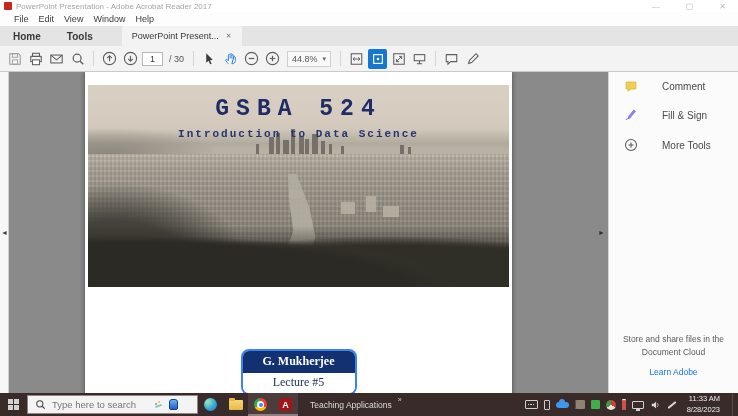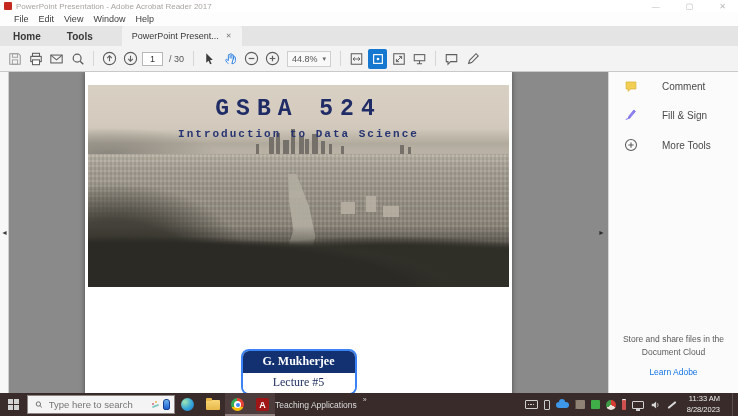--- a/index.html
+++ b/index.html
@@ -84,36 +84,36 @@
   .rp-item svg { display:block; }
   .promo { position:absolute; bottom:14px; left:8px; right:8px; text-align:center; font-size:8.5px; color:#5b5b5b; line-height:1.5; }
   .learn-more { display:block; margin-top:8px; color:#1474e6; font-size:8.5px; }
 
   
   .taskbar { height:23px; background:#382b2a; display:flex; align-items:center; color:#e6e6e6; }
   .tb-item { height:23px; display:flex; align-items:center; justify-content:center; flex:0 0 auto; }
   .start { width:27px; }
   .winlogo { display:grid; grid-template-columns:5px 5px; grid-template-rows:5px 5px; gap:1px; }
   .winlogo i { background:#d2d2d2; }
-  .searchbox { width:148px; height:19px; background:#f4f4f4; border:1px solid #8e8684; display:flex; align-items:center; gap:6px; padding:0 4px 0 7px; }
+  .searchbox { width:171px; height:19px; background:#f4f4f4; border:1px solid #8e8684; display:flex; align-items:center; gap:6px; padding:0 4px 0 7px; }
   .searchbox input { border:none; outline:none; background:transparent; font-size:9.5px; color:#454545; width:96px; font-family:"Liberation Sans",sans-serif; }
   .spark { width:9px; height:9px; position:relative; }
   .spark:before { content:""; position:absolute; left:1px; top:5px; width:7px; height:2px; background:#7ec9c2; transform:rotate(-20deg); border-radius:1px; }
   .spark:after { content:""; position:absolute; left:4px; top:1px; width:2px; height:2px; background:#e8b84d; border-radius:50%; box-shadow:-3px 2px 0 #d0677f; }
   .bag { width:9px; height:11px; background:linear-gradient(180deg,#6db2f0,#1f5fd0); border-radius:3px 3px 2px 2px; border:1px solid #15408f; }
   .app-icon { width:25px; }
   .edge-ball { width:13px; height:13px; border-radius:50%; background:radial-gradient(circle at 30% 30%, #9fe6b5 0%, #35a6d8 55%, #1b6fc0 100%); }
   .folder { width:14px; height:10px; background:linear-gradient(180deg,#f7d675,#e8b74a); border-radius:1px; position:relative; }
   .folder:before { content:""; position:absolute; top:-2px; left:0; width:6px; height:3px; background:#e8b74a; border-radius:1px 1px 0 0; }
   .chrome-ball { width:13px; height:13px; border-radius:50%; background:conic-gradient(#ea4335 0 120deg, #fbbc05 120deg 240deg, #34a853 240deg 360deg); position:relative; }
   .chrome-ball:before { content:""; position:absolute; left:3px; top:3px; width:7px; height:7px; background:#fff; border-radius:50%; }
   .chrome-ball:after { content:""; position:absolute; left:4.5px; top:4.5px; width:4px; height:4px; background:#4285f4; border-radius:50%; }
   .acrobat { width:13px; height:13px; background:#a01515; border-radius:2px; color:#fff; font-size:9px; font-weight:700; display:flex; align-items:center; justify-content:center; }
   .open-app { background:#4c3c3b; box-shadow:inset 0 -2px 0 #8f7f7e; }
-  .teach { font-size:8.5px; color:#dcdcdc; position:relative; padding-right:10px; }
+  .teach { margin-left:12px; font-size:8.5px; color:#dcdcdc; position:relative; padding-right:10px; }
   .teach .chev { position:absolute; top:-4px; right:0; font-size:7px; color:#cfcfcf; }
   .tray { margin-left:auto; display:flex; align-items:center; gap:6px; padding-right:3px; }
   .tray .ic { display:flex; align-items:center; justify-content:center; }
   .kbd { width:13px; height:9px; border:1px solid #cfcfcf; border-radius:1px; display:flex; align-items:center; justify-content:center; gap:1px; }
   .kbd i { width:1.5px; height:1.5px; background:#cfcfcf; }
   .phone { width:6px; height:10px; border:1px solid #cdcdcd; border-radius:1px; }
   .cloud { width:13px; height:6px; background:#3e97e8; border-radius:4px; position:relative; }
   .cloud:before { content:""; position:absolute; left:3px; top:-3px; width:6px; height:6px; background:#3e97e8; border-radius:50%; }
   .book { width:10px; height:9px; background:#8d8274; border-radius:1px; box-shadow:inset 1px 0 0 #5c5346; }
   .greensq { width:9px; height:9px; background:#3fae49; border-radius:1px; }

